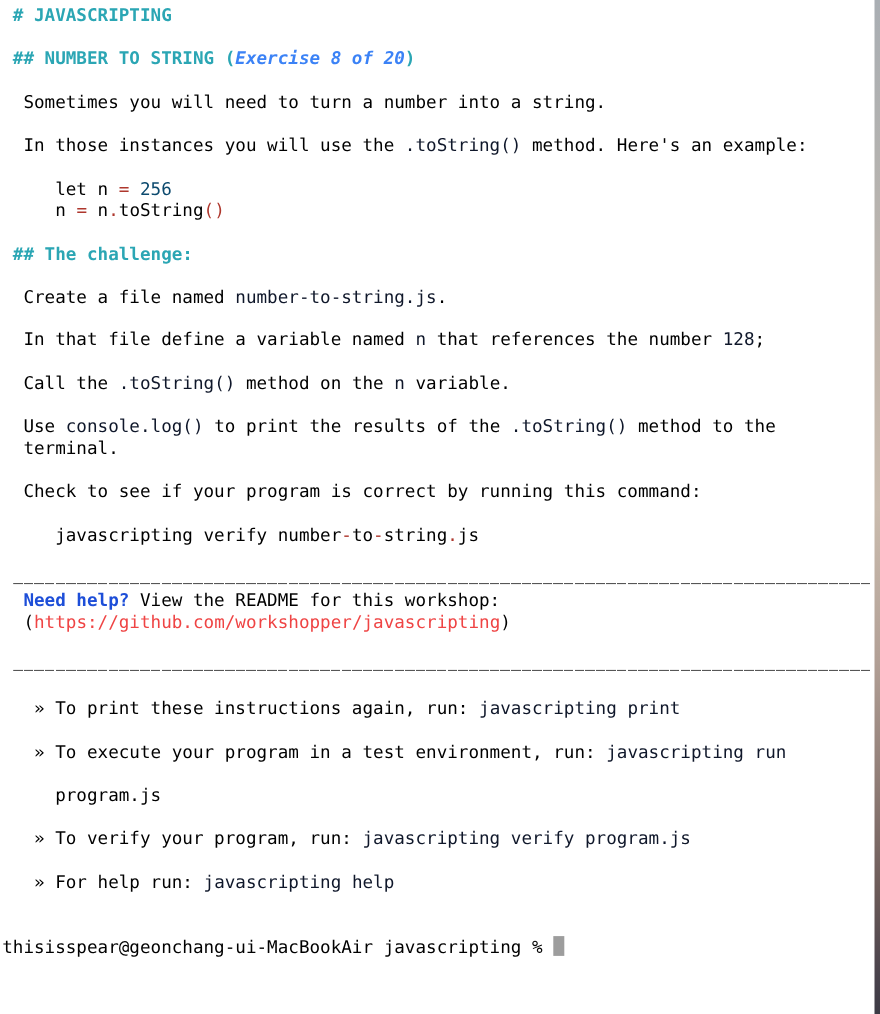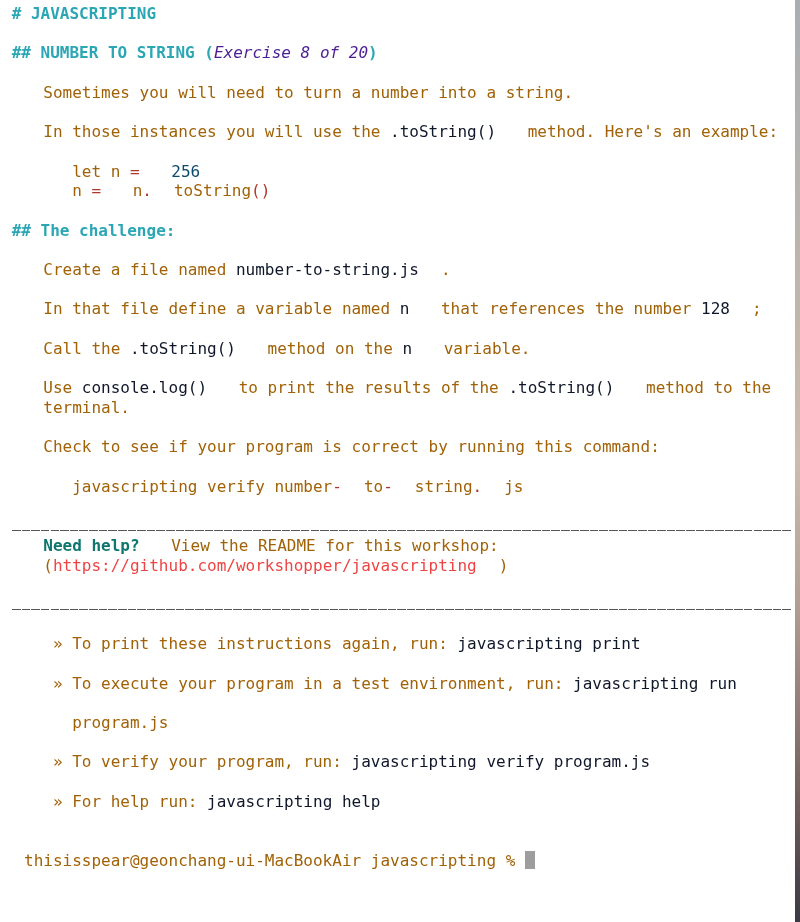--- a/index.html
+++ b/index.html
@@ -17,26 +17,26 @@
     box-sizing: border-box;
     font-size: 16px;
     line-height: 19.7px;
     white-space: pre;
     color: #1c1c1c;
     cursor: text;
   }
   .line { min-height: 19.7px; }
   
   .c-h   { color: #2ba6b4; font-weight: bold; }
-  .c-hi  { color: #4c1d95; font-weight: normal; font-style: italic; }
-  .c-t   { color: #a16207; margin-left: 22px; }
+  .c-hi  { color: #3b82f6; font-weight: bold; font-style: italic; }
+  .c-t   { color: #000000; }
   .c-g   { color: #0f172a; }
   .c-r   { color: #ae372d; }
   .c-b   { color: #0c4a6e; }
-  .c-bold{ color: #0f766e; font-weight: bold; }
+  .c-bold{ color: #1d4ed8; font-weight: bold; }
   .c-link{ color: #ef4444; }
   .c-cursor {
     display: inline-block;
     width: 10px; height: 18px;
     background: #9d9d9d;
     vertical-align: text-bottom;
     margin-bottom: 1px;
   }
   
   .rule {

